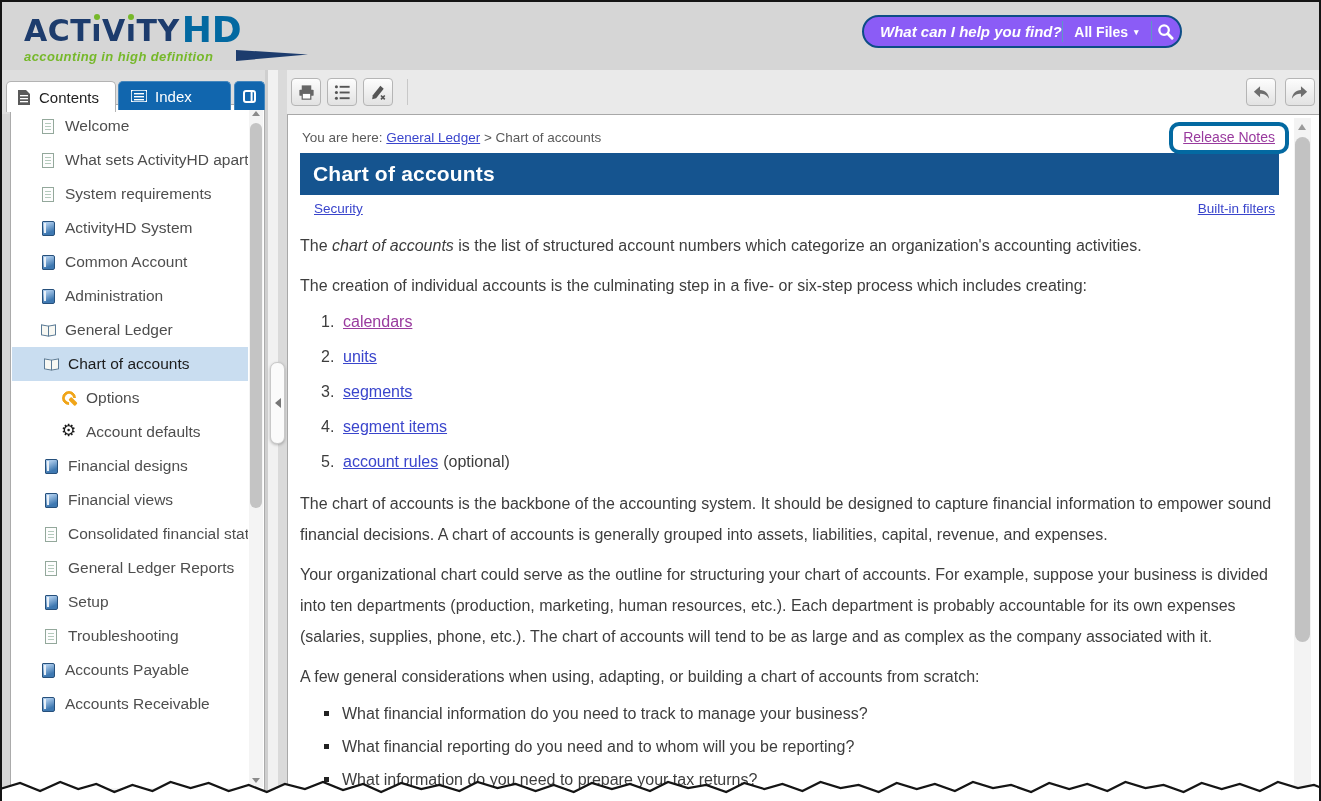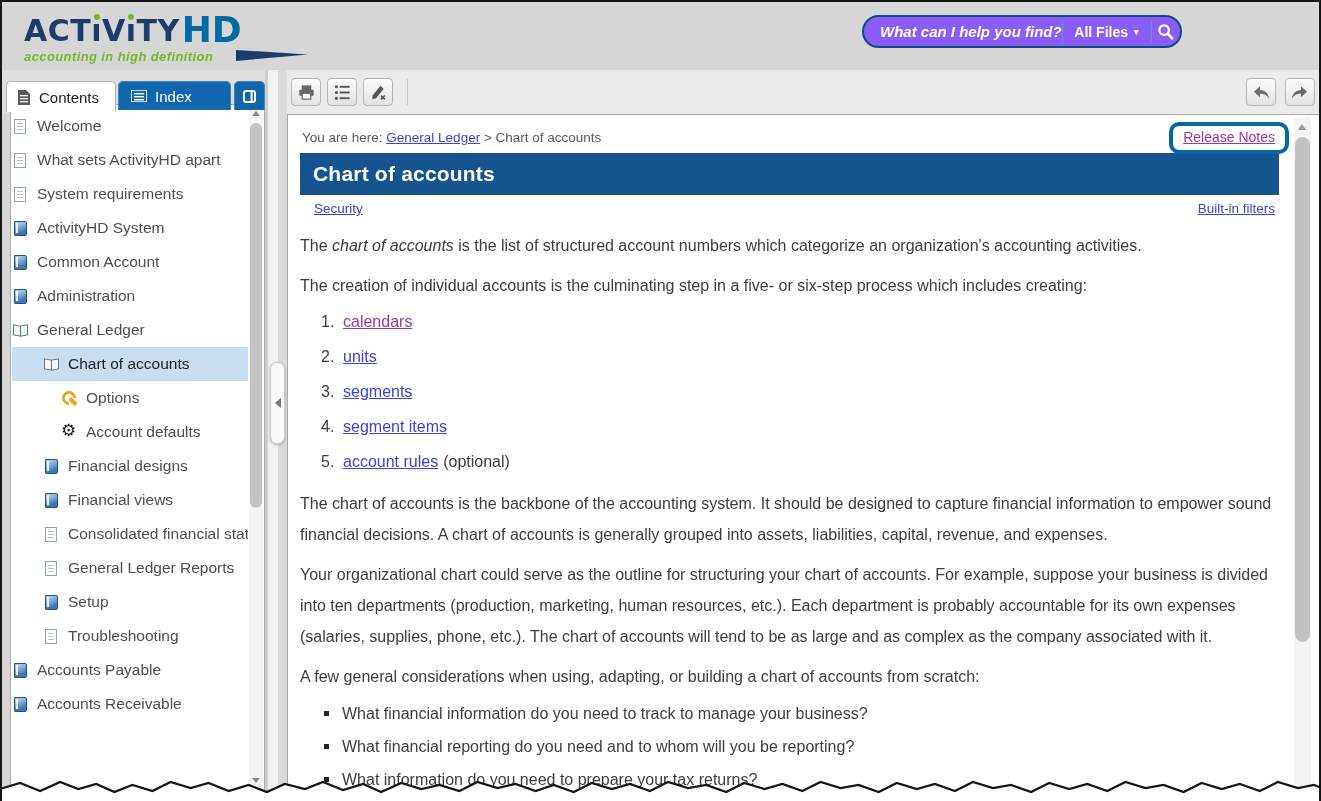--- a/index.html
+++ b/index.html
@@ -49,21 +49,21 @@
   .tab-index { background:#1166ae; border:1px solid #4486bd; border-bottom:none; border-radius:5px 5px 0 0;
                display:flex; align-items:center; gap:8px; padding:0 38px 0 12px; height:29px;
                font-size:15px; color:#fff; margin-left:2px; cursor:pointer; }
   .tab-mini { background:#1166ae; border:1px solid #4486bd; border-bottom:none; border-radius:5px 5px 0 0;
               width:31px; height:29px; margin-left:3px; display:flex; align-items:center; justify-content:center; cursor:pointer; }
 
   
   .side-panel { position:absolute; left:8px; top:102px; width:255px; height:699px;
                 background:#fff; border:1px solid #ababab; z-index:4; }
   .tree { position:absolute; left:1px; top:4px; right:16px; bottom:16px; overflow:hidden; }
-  .trow { display:flex; align-items:center; height:34px; gap:9px; padding-left:0;
+  .trow { display:flex; align-items:center; height:34px; gap:9px; padding-left:28px;
           color:#4e4e4e; font-size:15.5px; cursor:pointer; white-space:nowrap; overflow:hidden; }
   .trow[data-level="1"] { padding-left:31px; }
   .trow[data-level="2"] { padding-left:49px; }
   .trow.selected { background:#c9ddf0; color:#1c1c1c; }
 
   .ticon { position:relative; width:16px; height:16px; flex:none; }
   .ticon[data-icon="page"]::before { content:''; position:absolute; left:2px; top:1px; width:10px; height:13px;
       background:#fdfdfd; border:1px solid #93a89b; }
   .ticon[data-icon="page"]::after { content:''; position:absolute; left:5px; top:5px; width:6px; height:7px;
       background:repeating-linear-gradient(#b4cabc 0 1px, transparent 1px 3px); }

